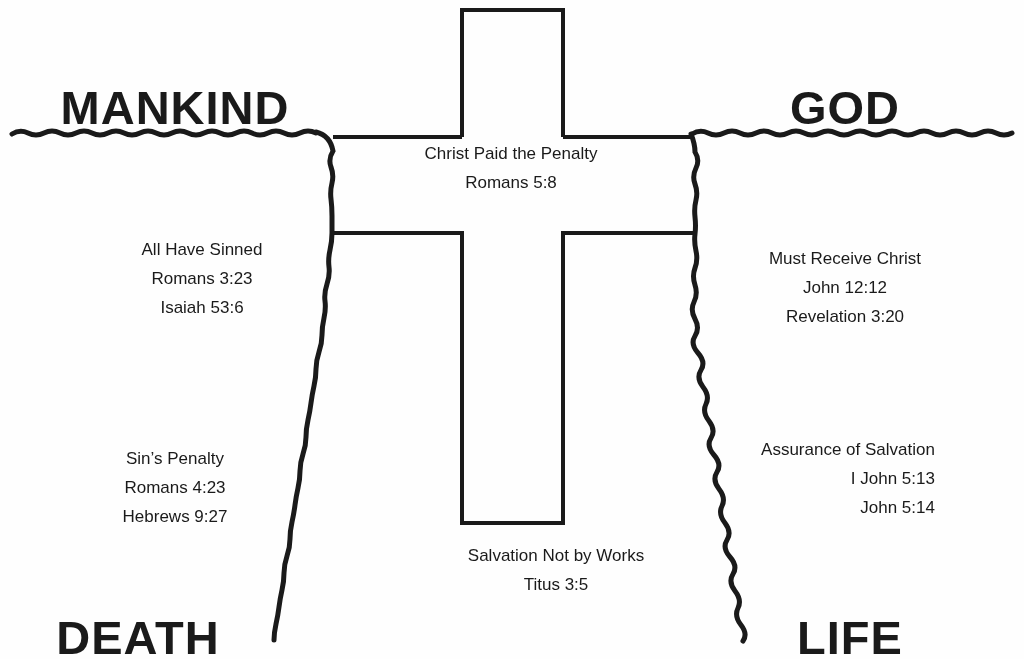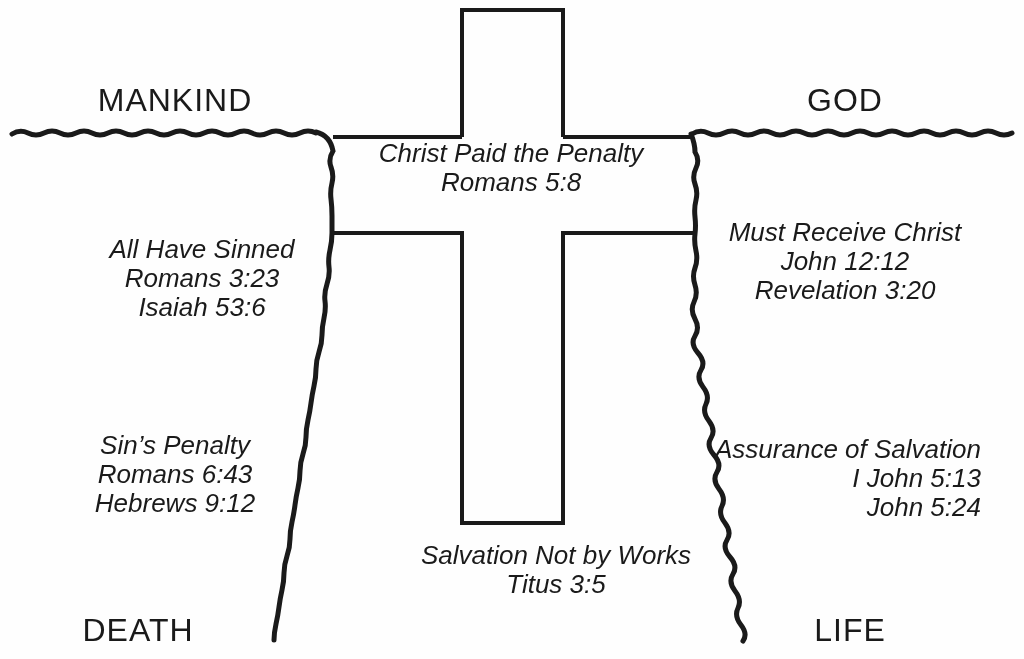--- a/index.html
+++ b/index.html
@@ -9,28 +9,27 @@
     font-family: "Liberation Sans", "DejaVu Sans", sans-serif;
     color: var(--ink, #1a1a1a);
   }
   .stage { position: relative; width: 1024px; height: 659px; }
   .stage svg { position: absolute; left: 0; top: 0; }
   .stage svg path { stroke: var(--ink, #1a1a1a); fill: none; }
   .ground, .wall { stroke-width: 5px; stroke-linecap: round; }
   .cross { stroke-width: 4px; }
   .corner {
     position: absolute; transform: translateX(-50%);
-    font-weight: normal; font-size: 32px; line-height: 1;
+    font-weight: bold; font-size: 47px; line-height: 1;
     letter-spacing: 1px; white-space: nowrap;
   }
   .block {
     position: absolute; transform: translateX(-50%);
-    font-size: 26px; line-height: 29px; text-align: center;
+    font-size: 17px; line-height: 29px; text-align: center;
     white-space: nowrap;
-    font-style: italic;
   }
 </style>
 </head>
 <body>
 
 <div class="stage">
 
   <svg width="1024" height="659" viewBox="0 0 1024 659">
 
     <path class="ground" d="M12,134 q8,-5 16,-1 t16,0 t16,0 t16,0 t16,0 t16,0 t16,0 t16,0 t16,0 t16,0 t16,0 t16,0 t16,0 t16,0 t16,0 t16,0 t16,0 t16,0 t16,0"></path>
@@ -62,36 +61,36 @@
     <div>Christ Paid the Penalty</div>
     <div>Romans 5:8</div>
   </div>
 
   <div class="block" style="left:174px; top:235px;margin-left:28px;">
     <div>All Have Sinned</div>
     <div>Romans 3:23</div>
     <div>Isaiah 53:6</div>
   </div>
 
-  <div class="block" style="left:845px; top:218px;">
+  <div class="block" style="left:845px; top:244px;">
     <div>Must Receive Christ</div>
     <div>John 12:12</div>
     <div>Revelation 3:20</div>
   </div>
 
-  <div class="block" style="left:175px; top:431px;">
+  <div class="block" style="left:175px; top:444px;">
     <div>Sin’s Penalty</div>
-    <div>Romans 6:43</div>
-    <div>Hebrews 9:12</div>
+    <div>Romans 4:23</div>
+    <div>Hebrews 9:27</div>
   </div>
 
   <div class="block" style="left:848px; top:435px;text-align:right;">
     <div>Assurance of Salvation</div>
     <div>I John 5:13</div>
-    <div>John 5:24</div>
+    <div>John 5:14</div>
   </div>
 
   <div class="block" style="left:512px; top:541px;margin-left:44px;">
     <div>Salvation Not by Works</div>
     <div>Titus 3:5</div>
   </div>
 
 </div>
 
 </body></html>

